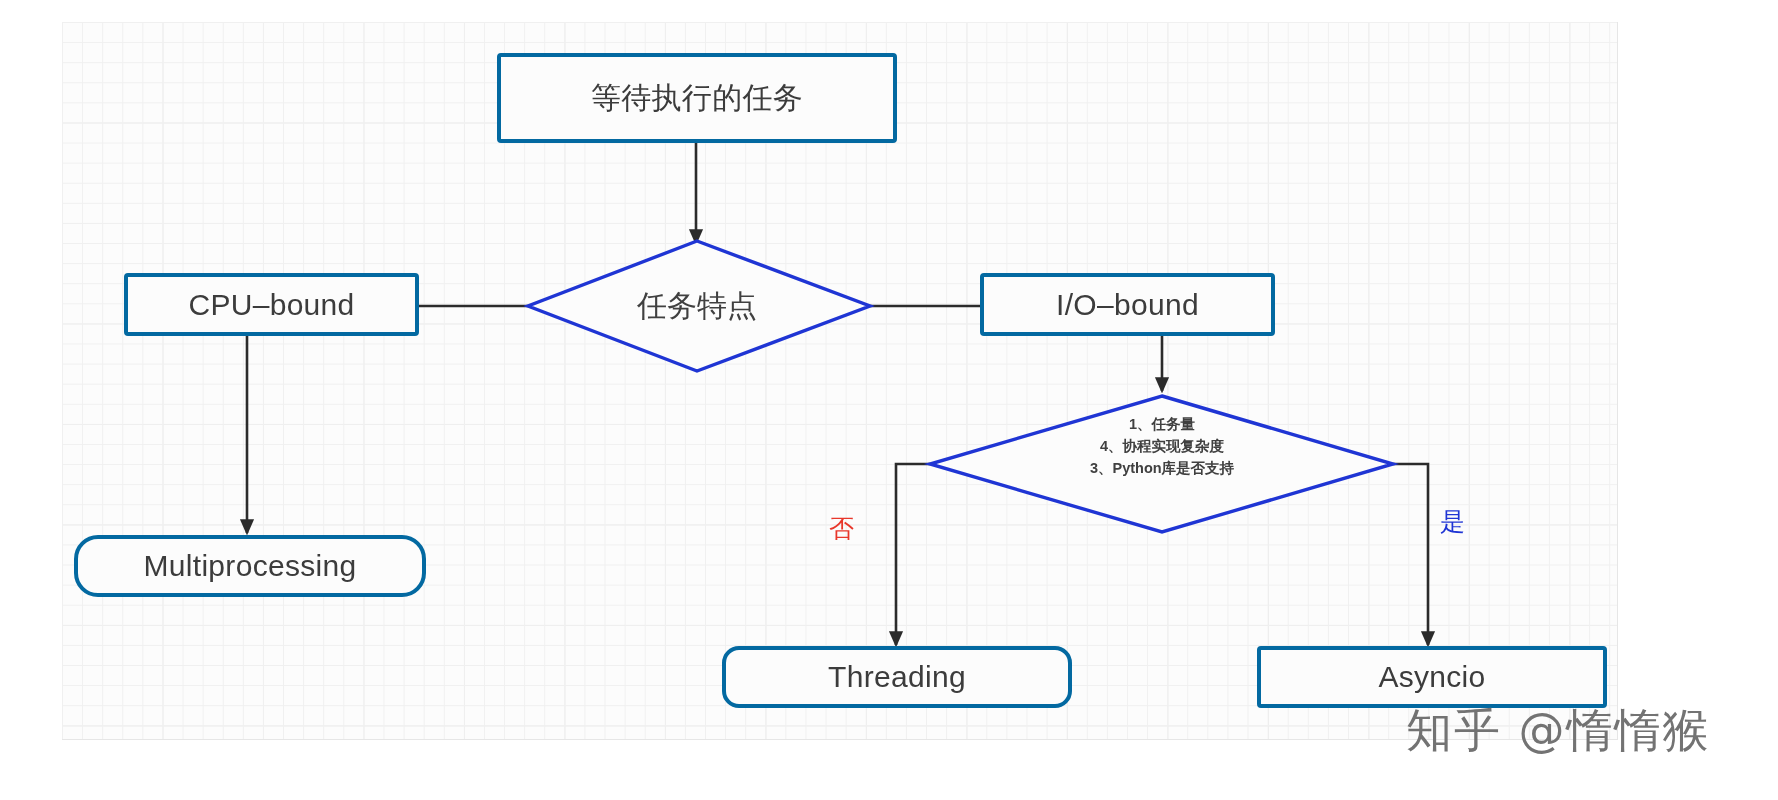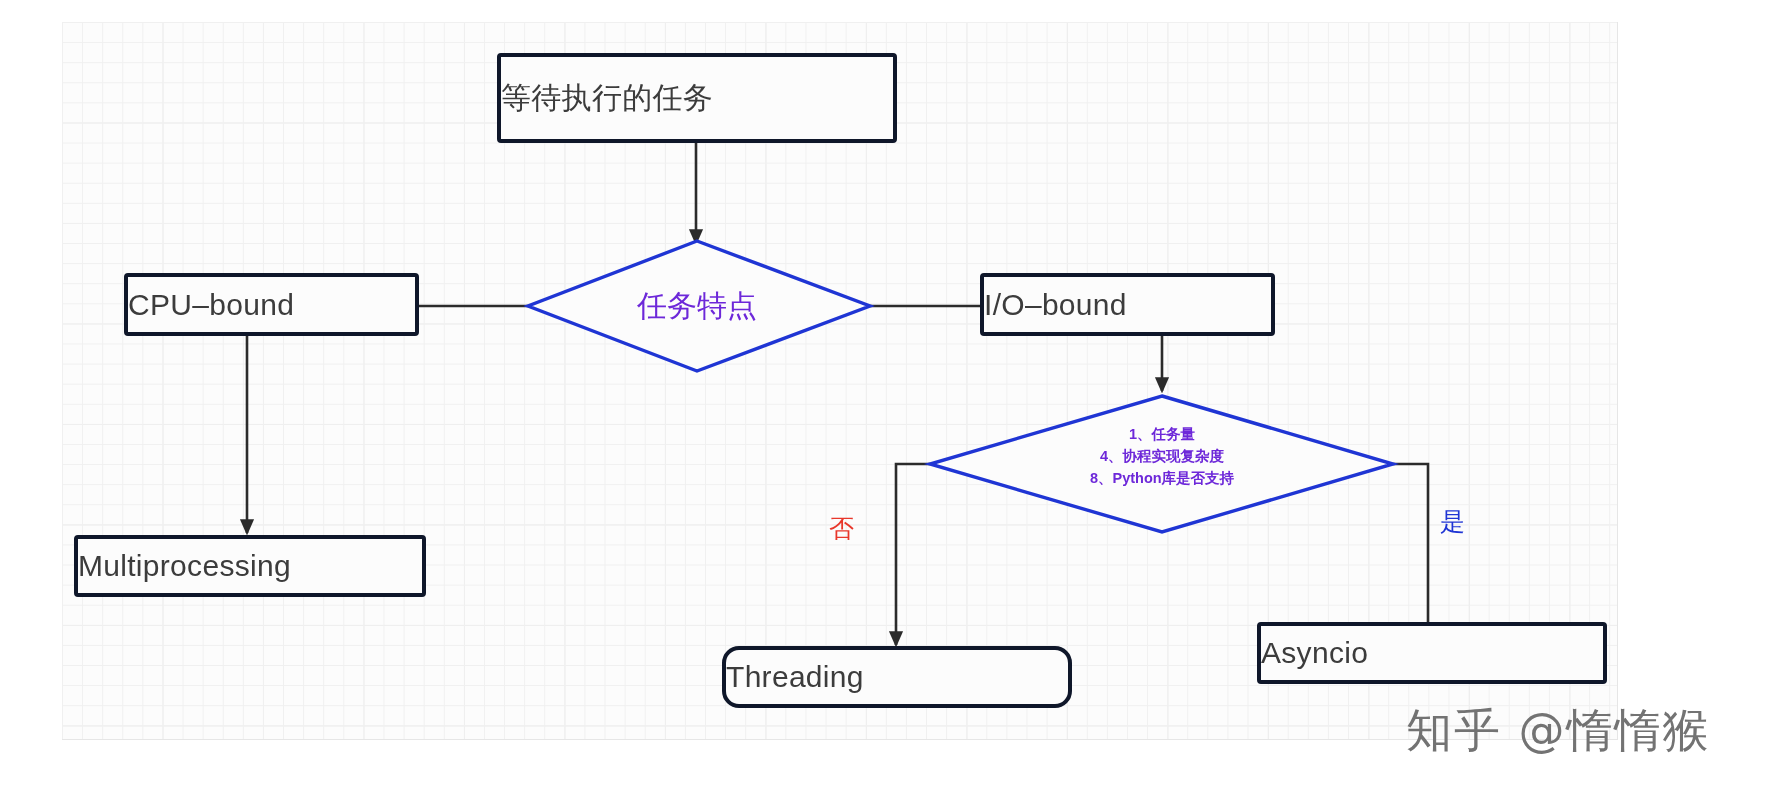--- a/index.html
+++ b/index.html
@@ -47,38 +47,39 @@
     width: 1778px;
     height: 800px;
     overflow: visible;
   }
 
   .node {
     position: absolute;
     box-sizing: border-box;
     display: flex;
     align-items: center;
+    justify-content: center;
     background: #fcfcfc;
-    border: 4px solid #0f172a;
+    border: 4px solid #0369a1;
     border-radius: 4px;
     color: #3c3c3c;
     font-size: 30px;
     font-weight: 400;
     letter-spacing: 0.3px;
     white-space: nowrap;
   }
   .node.cjk { font-size: 30px; }
 
   .diamond-label {
     position: absolute;
     display: flex;
     flex-direction: column;
     align-items: center;
     justify-content: center;
-    color: #6d28d9;
+    color: #404040;
     text-align: center;
     white-space: nowrap;
     pointer-events: none;
   }
   .diamond-label.big { font-size: 30px; }
   .diamond-label.small { font-size: 14.5px; font-weight: bold; line-height: 1.52; }
 
   .edge-label {
     position: absolute;
     font-size: 25px;
@@ -133,40 +134,40 @@
   </div>
 
   <div class="node" style="left:101px; top:273px; width:295px; height:63px;margin-left:23px;">
     <span>CPU–bound</span>
   </div>
 
   <div class="node" style="left:980px; top:273px; width:295px; height:63px;">
     <span>I/O–bound</span>
   </div>
 
-  <div class="node" style="left:74px; top:535px; width:352px; height:62px;">
+  <div class="node" style="left:74px; top:535px; width:352px; height:62px;border-radius:24px;">
     <span>Multiprocessing</span>
   </div>
 
   <div class="node" style="left:722px; top:646px; width:350px; height:62px;border-radius:17px;">
     <span>Threading</span>
   </div>
 
-  <div class="node" style="left:1257px; top:622px; width:350px; height:62px;">
+  <div class="node" style="left:1257px; top:646px; width:350px; height:62px;">
     <span>Asyncio</span>
   </div>
 
   <div class="diamond-label big" style="left:577px; top:281px; width:240px; height:50px;">
     <span>任务特点</span>
   </div>
 
-  <div class="diamond-label small" style="left:1032px; top:416px; width:260px; height:80px;justify-content:center;">
+  <div class="diamond-label small" style="left:1032px; top:406px; width:260px; height:80px;justify-content:center;">
     <span>1、任务量</span>
     <span>4、协程实现复杂度</span>
-    <span>8、Python库是否支持</span>
+    <span>3、Python库是否支持</span>
   </div>
 
   <div class="edge-label" style="left:829px; top:512px; color:#e8372b;">否</div>
 
   <div class="edge-label" style="left:1440px; top:505px; color:#1f35d4;">是</div>
 
   <div class="watermark" style="left:1406px; top:700px;">知乎 @惰惰猴</div>
 
 </div>
 

